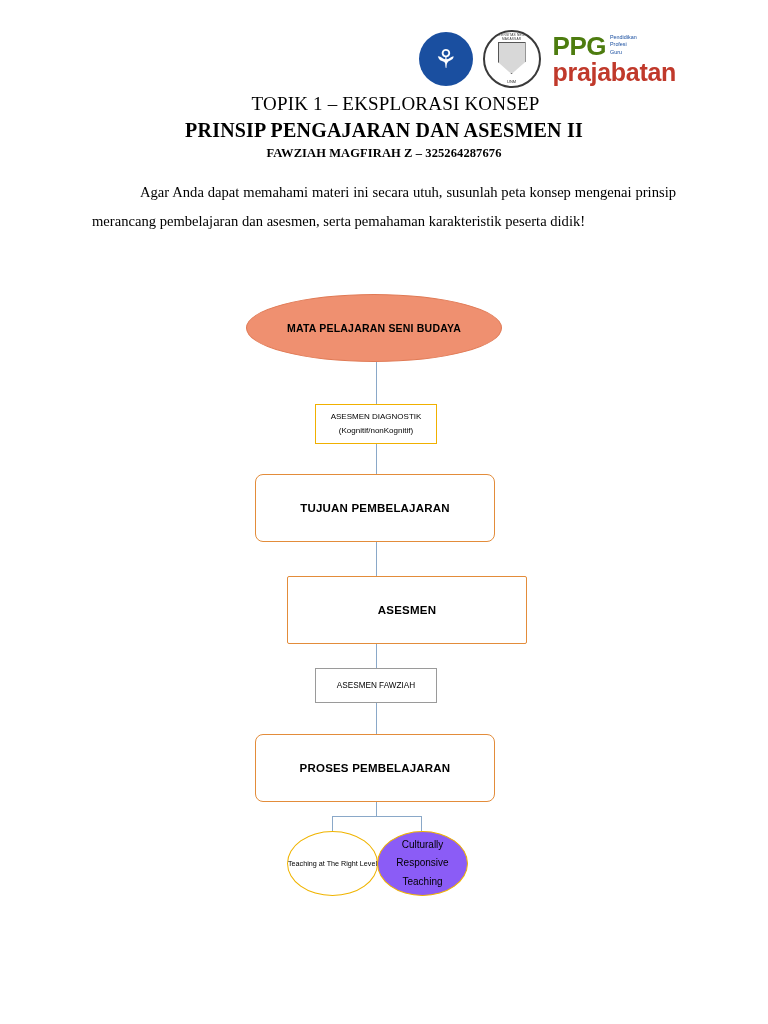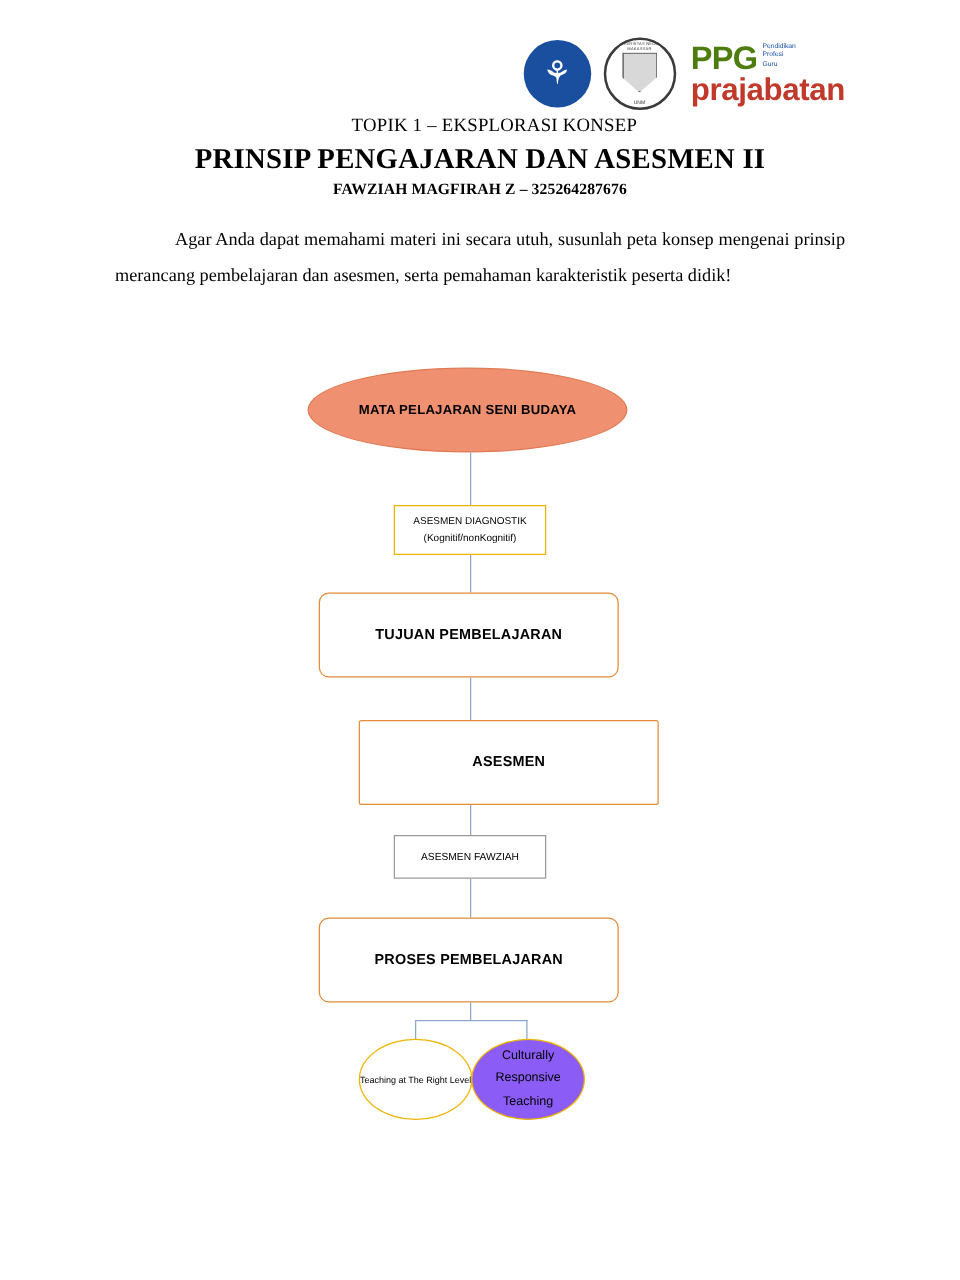--- a/index.html
+++ b/index.html
@@ -118,26 +118,26 @@
 
   
   .heading {
     position: absolute;
     top: 93px;
     left: 0;
     width: 768px;
     text-align: center;
   }
   .heading .line1 {
-    font-size: 15px;
+    font-size: 19px;
     letter-spacing: .2px;
     margin-left: 23px;
   }
   .heading .line2 {
-    font-size: 23px;
+    font-size: 20px;
     font-weight: bold;
     margin-top: 4px;
     letter-spacing: .2px;
   }
   .heading .line3 {
     font-size: 12.5px;
     font-weight: bold;
     margin-top: 4px;
     letter-spacing: .1px;
   }

